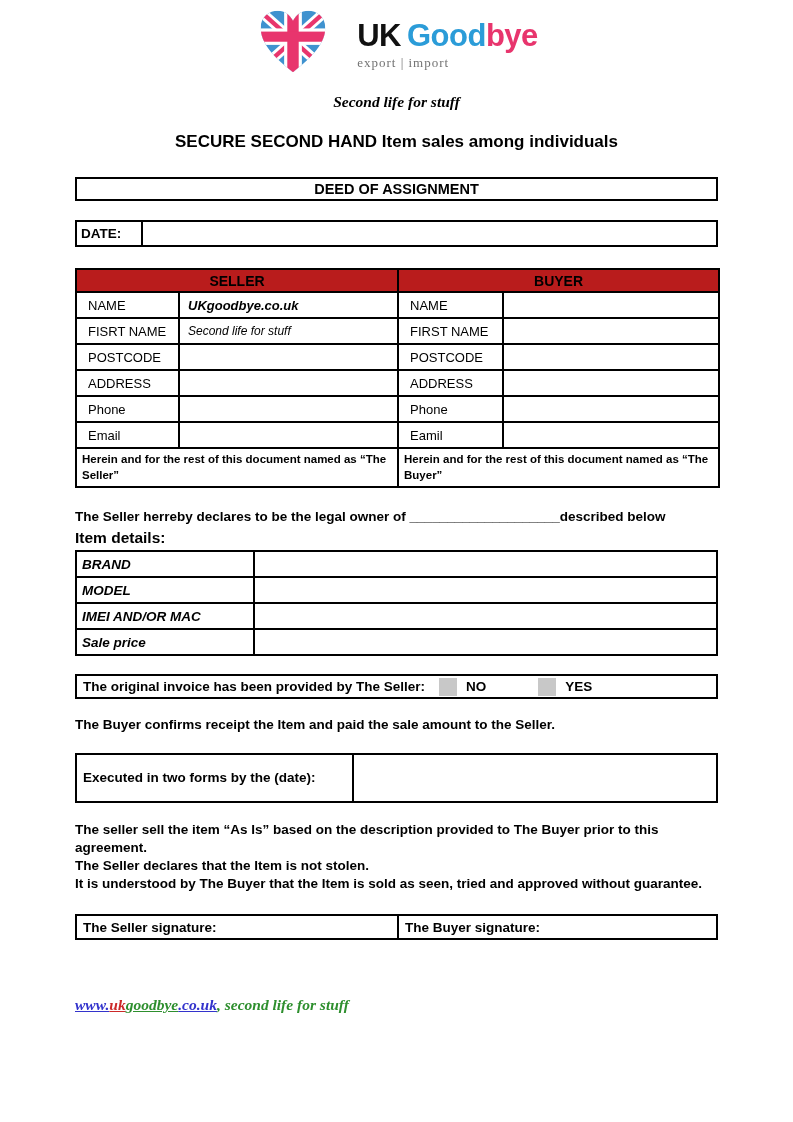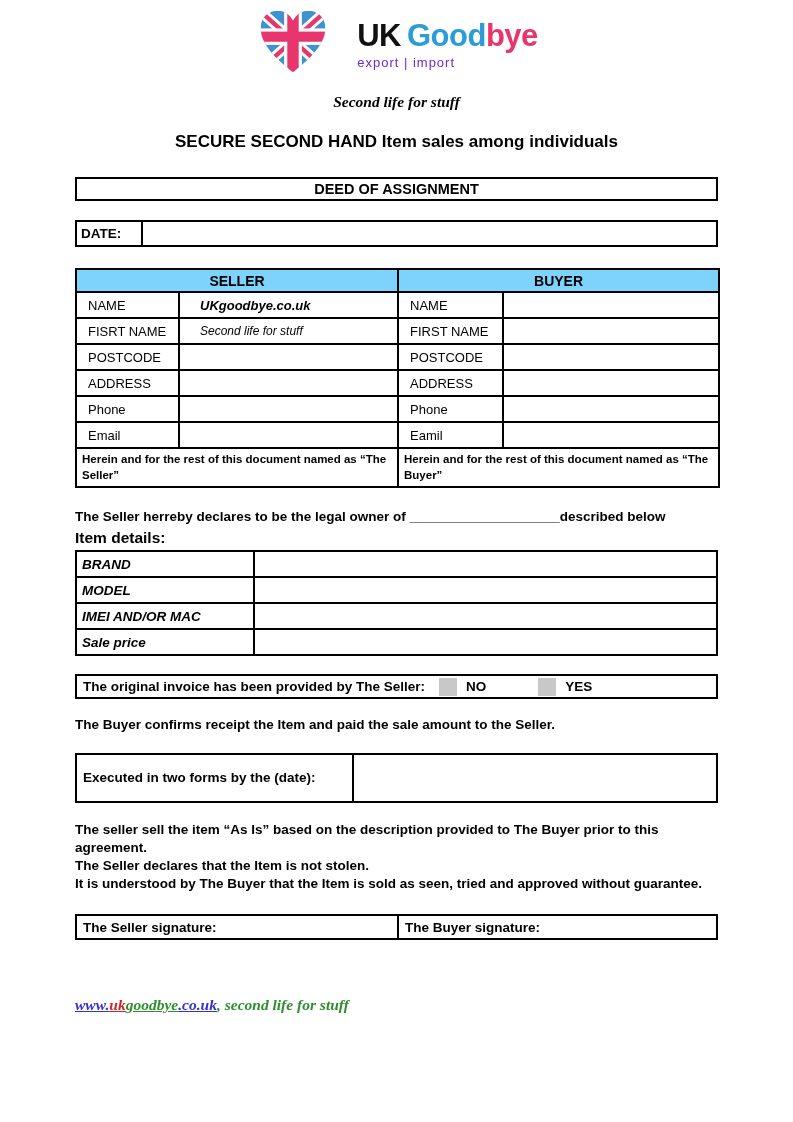--- a/index.html
+++ b/index.html
@@ -9,43 +9,43 @@
     font-family:"Liberation Sans", sans-serif; color:#000;
     padding:8px 75px 0 75px; position:relative; overflow:hidden;
   }
   
   .logo-row { display:flex; justify-content:center; align-items:flex-start; gap:26px; }
   .logo-text { padding-top:12px; }
   .brand { font-size:31px; font-weight:bold; letter-spacing:-0.5px; line-height:1; }
   .brand .uk { color:#111; margin-right:6px; }
   .brand .good { color:#2b9cd8; }
   .brand .bye { color:#e8356d; }
-  .logo-sub { font-size:13px; color:#6d28d9; letter-spacing:1px; margin-top:4px; }
+  .logo-sub { font-size:13px; color:#737373; letter-spacing:1px; margin-top:4px;font-family:Liberation Serif, serif; }
   .tagline {
     text-align:center; font-family:"Liberation Serif", serif;
     font-style:italic; font-weight:bold; font-size:15.5px; margin-top:15px;
   }
   .doc-title { text-align:center; font-size:17px; font-weight:bold; margin-top:21px; }
 
   
   .deed-box {
     margin-top:25px; border:2px solid #000; height:24px;
     text-align:center; font-weight:bold; font-size:14.5px; line-height:21px;
   }
   table { border-collapse:collapse; width:100%; table-layout:fixed; }
   td, th { border:2px solid #000; }
 
   .date-table { margin-top:19px; }
   .date-table td { height:25px; }
   .date-label { width:66px; font-weight:bold; font-size:13.5px; padding-left:4px; }
 
   .parties { margin-top:21px; }
-  .parties th { height:23px; background:#7dd3fc; font-size:14px; font-weight:bold; text-align:center; }
+  .parties th { height:23px; background:#b91c1c; font-size:14px; font-weight:bold; text-align:center; }
   .parties td { height:26px; font-size:13px; padding-left:11px; }
-  .parties .val { padding-left:20px;margin-top:32px; }
+  .parties .val { padding-left:8px;margin-top:32px; }
   .parties .val-bold { font-weight:bold; font-style:italic; font-size:13px; }
   .parties .val-italic { font-style:italic; font-size:12px; }
   .parties .herein { font-weight:bold; font-size:11.5px; line-height:1.35; padding:3px 5px; height:35px; vertical-align:middle; }
   .col-slabel { width:103px; } .col-sval { width:219px; }
   .col-blabel { width:105px; } .col-bval { width:216px; }
 
   .declaration { margin-top:20px; font-weight:bold; font-size:13.5px; line-height:17px; }
   .item-heading { margin-top:4px; font-weight:bold; font-size:15.5px; }
   .items { margin-top:3px; }
   .items td { height:26px; }

